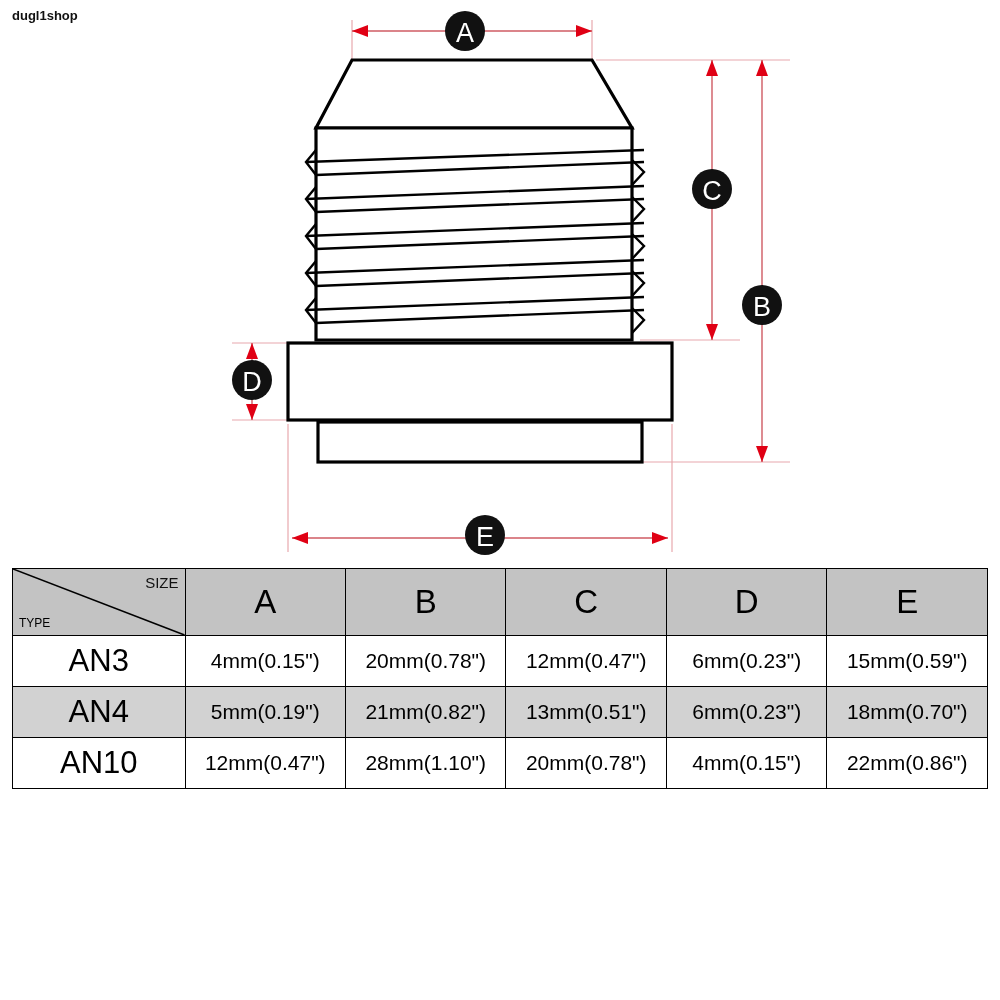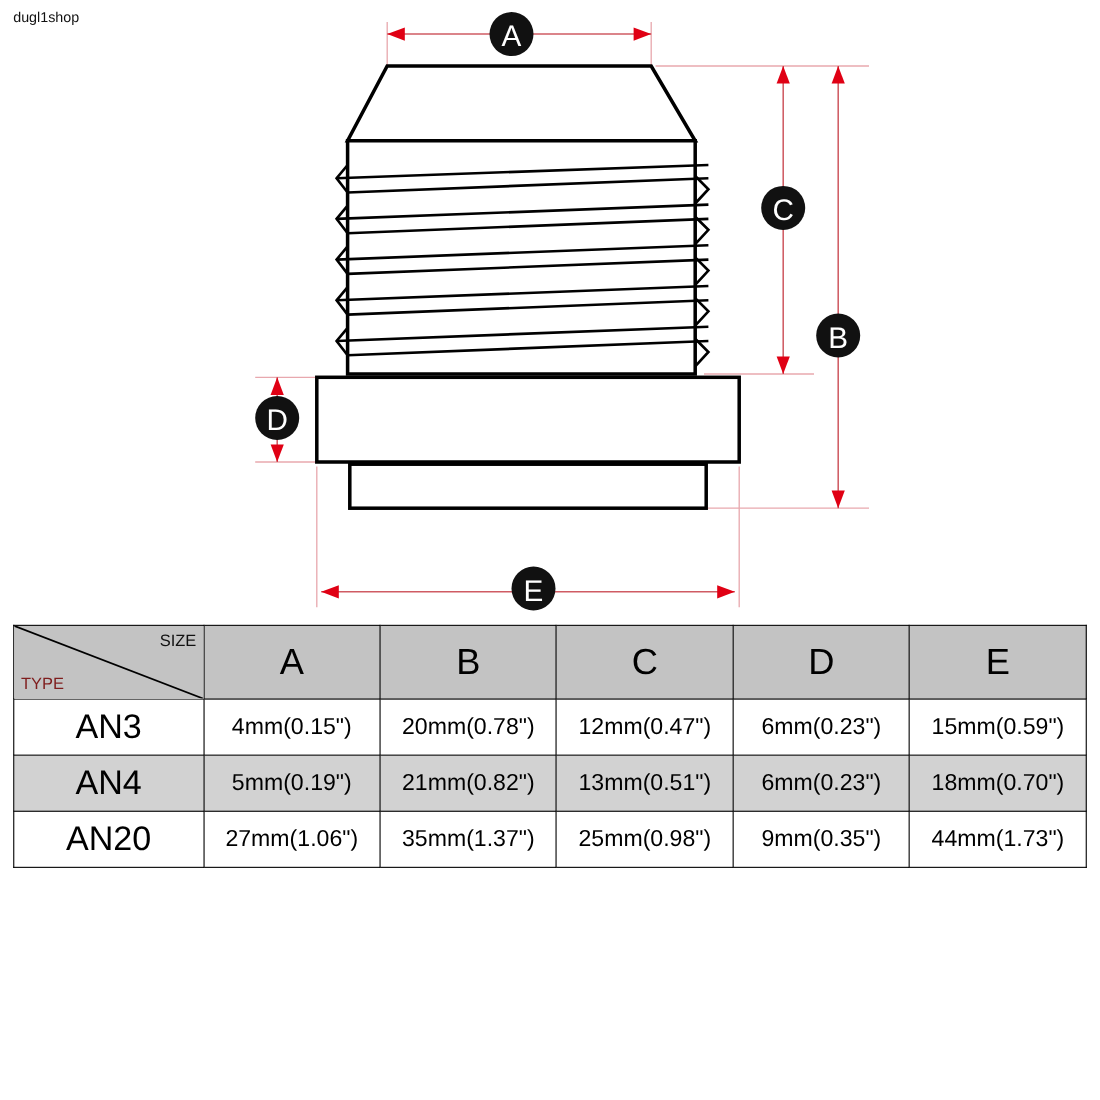--- a/index.html
+++ b/index.html
@@ -5,21 +5,21 @@
   html,body{margin:0;padding:0;}
   body{
     width:1000px;height:1000px;
     background:#ffffff;
     font-family:"Liberation Sans",sans-serif;
     position:relative;
     overflow:hidden;
   }
   #watermark{
     position:absolute;left:12px;top:8px;
-    font-size:13px;font-weight:normal;color:#111;
+    font-size:13px;font-weight:bold;color:#111;
     letter-spacing:0px;
   }
   #drawing{
     position:absolute;left:0;top:0;width:1000px;height:562px;
   }
   #spec-table{
     position:absolute;left:12px;top:568px;
     width:976px;
     border-collapse:collapse;
     table-layout:fixed;
@@ -41,21 +41,21 @@
   }
   .corner-inner{
     position:relative;width:100%;height:66px;
   }
   .corner-size{
     position:absolute;right:6px;top:5px;
     font-size:15px;color:#111;
   }
   .corner-type{
     position:absolute;left:6px;bottom:5px;
-    font-size:15px;color:#7f1d1d;margin-top:16px;
+    font-size:12px;color:#000000;margin-top:16px;
   }
   .corner-diag{
     position:absolute;left:0;top:0;width:100%;height:100%;
   }
   .row-white{background:#ffffff;}
   .row-gray{background:#d2d2d2;padding-left:35px;}
   .type-cell{font-size:31px;}
   .val-cell{font-size:21px;}
   tr.data-row td{height:50px;}
   col.c-type{width:172px;}
@@ -209,21 +209,21 @@
     </tr>
     <tr class="data-row row-gray">
       <td class="type-cell">AN4</td>
       <td class="val-cell">5mm(0.19")</td>
       <td class="val-cell">21mm(0.82")</td>
       <td class="val-cell">13mm(0.51")</td>
       <td class="val-cell">6mm(0.23")</td>
       <td class="val-cell">18mm(0.70")</td>
     </tr>
     <tr class="data-row row-white">
-      <td class="type-cell">AN20</td>
-      <td class="val-cell">27mm(1.06")</td>
-      <td class="val-cell">35mm(1.37")</td>
-      <td class="val-cell">25mm(0.98")</td>
-      <td class="val-cell">9mm(0.35")</td>
-      <td class="val-cell">44mm(1.73")</td>
+      <td class="type-cell">AN10</td>
+      <td class="val-cell">12mm(0.47")</td>
+      <td class="val-cell">28mm(1.10")</td>
+      <td class="val-cell">20mm(0.78")</td>
+      <td class="val-cell">4mm(0.15")</td>
+      <td class="val-cell">22mm(0.86")</td>
     </tr>
   </tbody>
 </table>
 
 </body></html>

